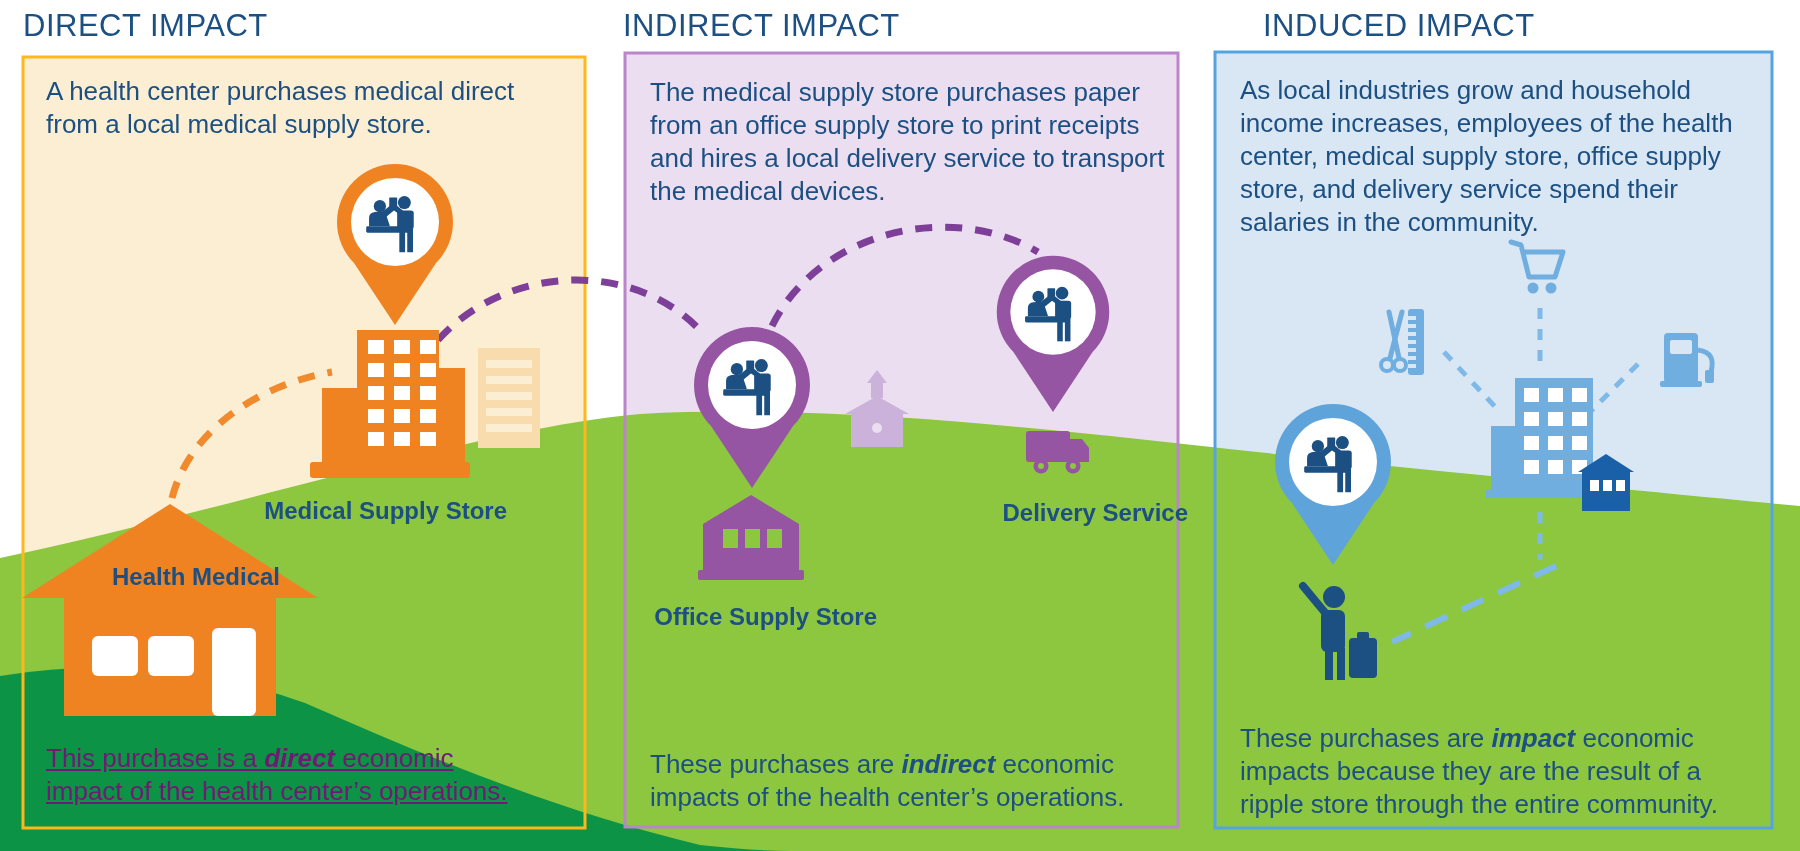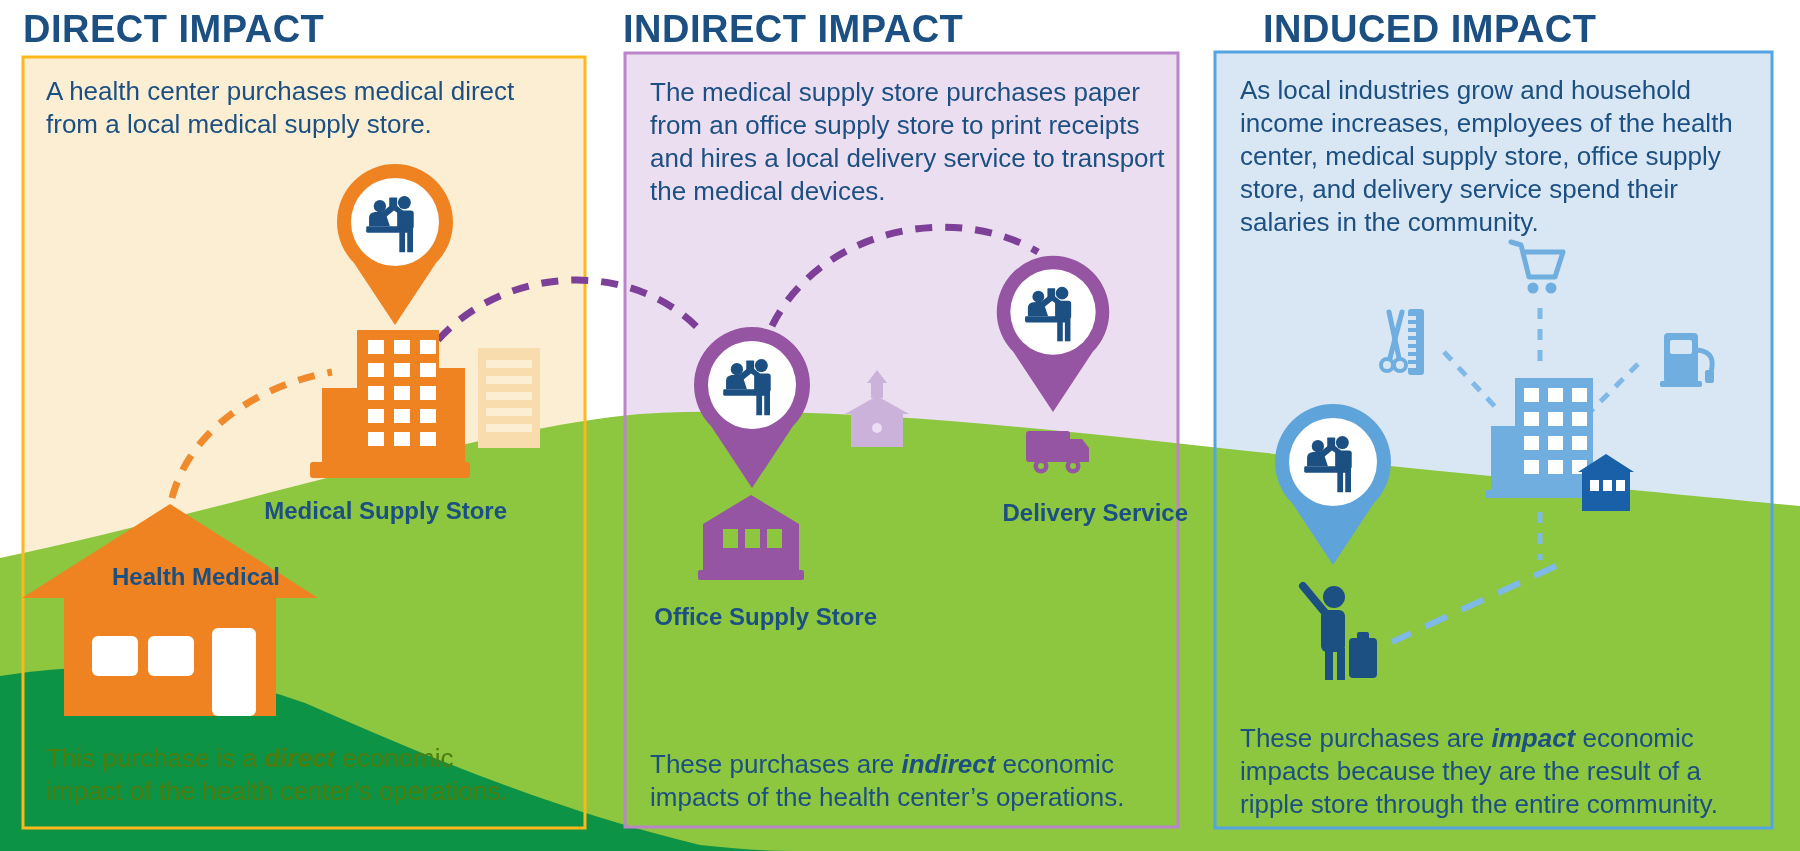--- a/index.html
+++ b/index.html
@@ -4,25 +4,25 @@
 <style>
   html,body{margin:0;padding:0;background:#ffffff;}
   .canvas{position:relative;width:1800px;height:851px;background:#fff;overflow:hidden;
           font-family:"Liberation Sans",sans-serif;}
   .panel{position:absolute;z-index:1;}
   #panel-direct-fill{left:23px;top:57px;width:562px;height:771px;background:var(--cream);}
   #panel-indirect-fill{left:625px;top:53px;width:553px;height:774px;background:var(--lavender);}
   #panel-induced-fill{left:1215px;top:52px;width:557px;height:776px;background:var(--blue-bg);}
   svg.scene{position:absolute;left:0;top:0;z-index:2;}
   .txt{position:absolute;z-index:3;color:var(--navy);}
-  .title{font-size:38px;font-weight:bold;letter-spacing:0.5px;}
+  .title{font-size:31px;font-weight:normal;letter-spacing:0.5px;}
   .desc{font-size:26px;line-height:33px;}
   .caption{font-size:26px;line-height:33px;}
   .caption em{font-weight:bold;font-style:italic;}
-  .caption.white{color:#4d7c0f;}
+  .caption.white{color:#701a75;text-decoration:underline;}
   .label{font-size:24px;font-weight:bold;text-align:right;line-height:50px;}
   
   .f-orange{fill:var(--orange);} .f-orange-faded{fill:var(--orange-faded);}
   .f-purple{fill:var(--purple);} .f-purple-faded{fill:var(--purple-faded);}
   .f-blue{fill:var(--blue);} .f-pin-blue{fill:var(--pin-blue);} .f-shed{fill:var(--shed-blue);}
   .f-navy{fill:var(--navy);} .f-white{fill:#ffffff;} .f-green{fill:var(--green-light);}
   .f-bg-blue{fill:var(--blue-bg);} .f-cream{fill:var(--cream);} .f-lav{fill:var(--lavender);}
   .hill-light{fill:var(--green-light);} .hill-dark{fill:var(--green-dark);}
   .border{fill:none;stroke-width:3px;}
   .dash{fill:none;stroke-linecap:butt;}

